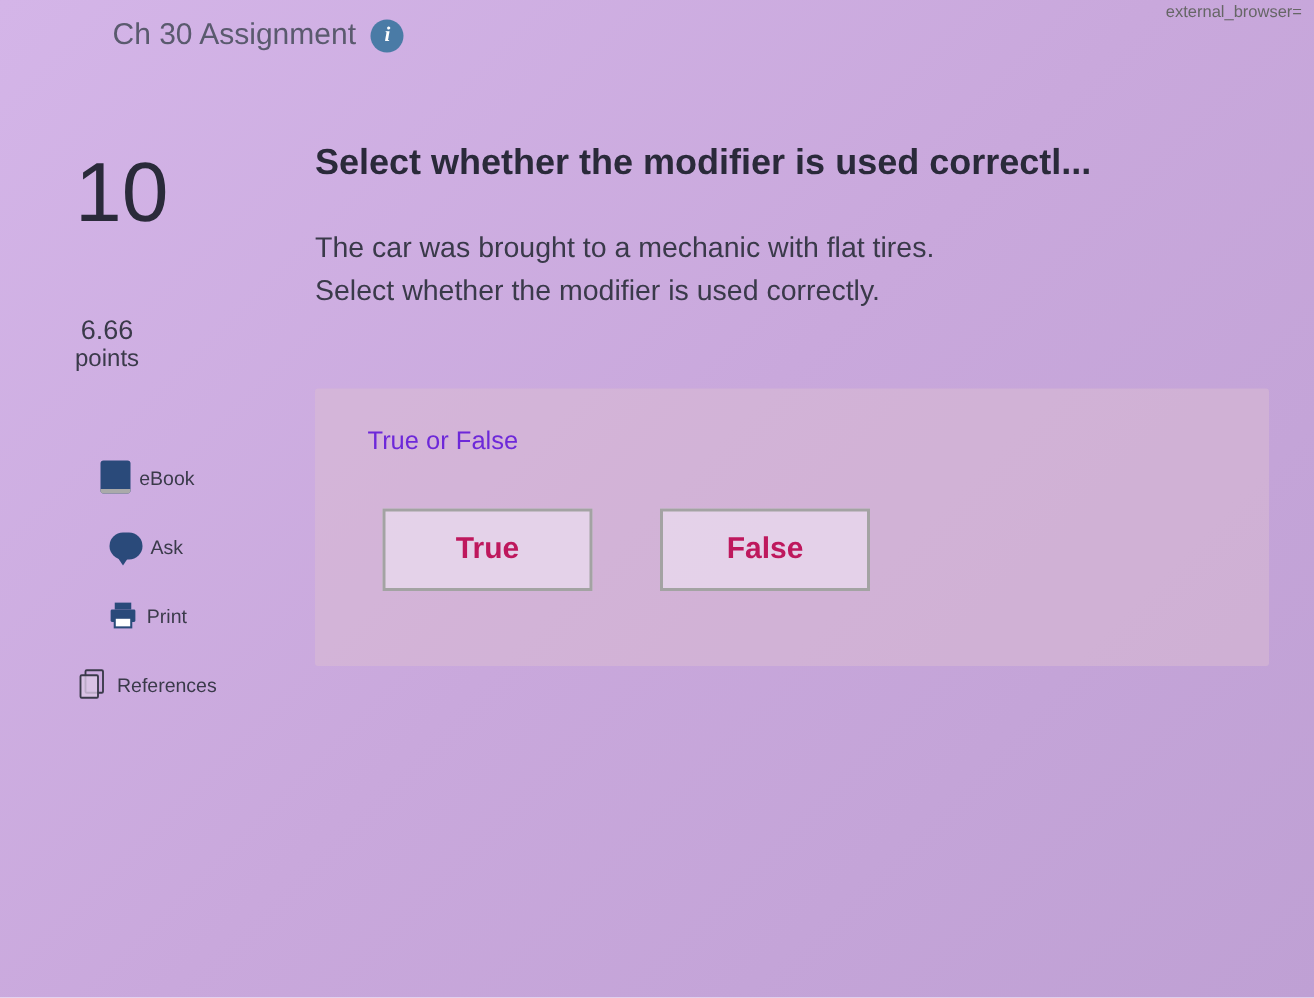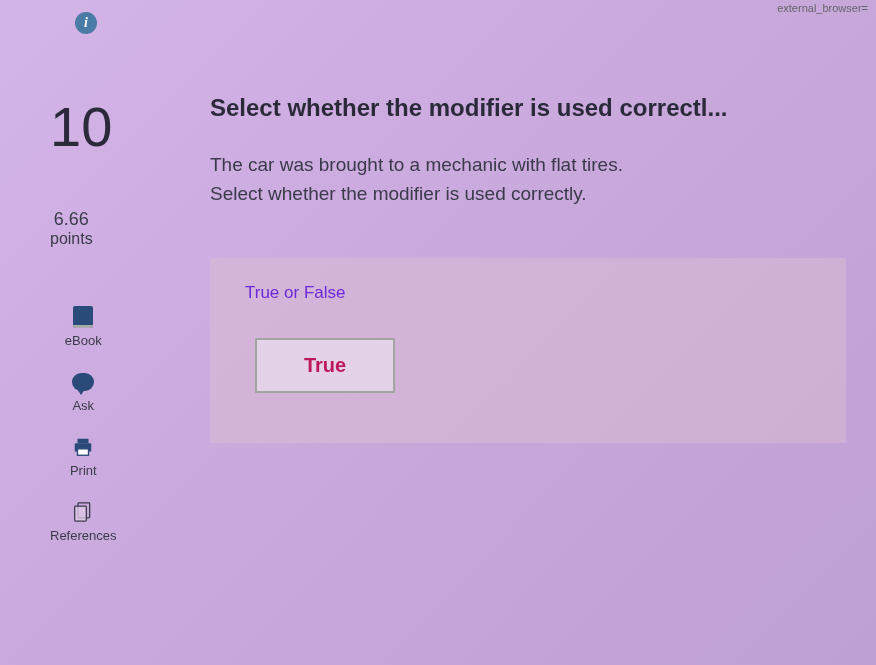--- a/index.html
+++ b/index.html
@@ -80,21 +80,21 @@
     }
     .tools {
       display: flex;
       flex-direction: column;
       gap: 22px;
       align-items: center;
       margin-top: 10px;
     }
     .tool-item {
       display: flex;
-      flex-direction: column;
+      flex-direction: row;
       align-items: center;
       gap: 4px;
       cursor: pointer;
     }
     .tool-icon {
       width: 24px;
       height: 24px;
       display: flex;
       align-items: center;
       justify-content: center;
@@ -191,20 +191,21 @@
     }
   </style>
 </head>
 <body>
 
 <div class="top-bar">
   <span>external_browser=</span>
 </div>
 
 <div class="header">
+  <span class="assignment-title">Ch 30 Assignment</span>
   <span class="info-icon">i</span>
 </div>
 
 <div class="main-container">
   <div class="left-column">
     <div class="question-number">10</div>
 
     <div class="points-block">
       <div class="points-value">6.66</div>
       <div class="points-label">points</div>
@@ -253,16 +254,17 @@
 
     <div class="question-text">
       <div>The car was brought to a mechanic with flat tires.</div>
       <div>Select whether the modifier is used correctly.</div>
     </div>
 
     <div class="answer-panel">
       <div class="answer-prompt">True or False</div>
       <div class="answer-buttons">
         <button class="answer-button">True</button>
+        <button class="answer-button">False</button>
       </div>
     </div>
   </div>
 </div>
 
 </body></html>

